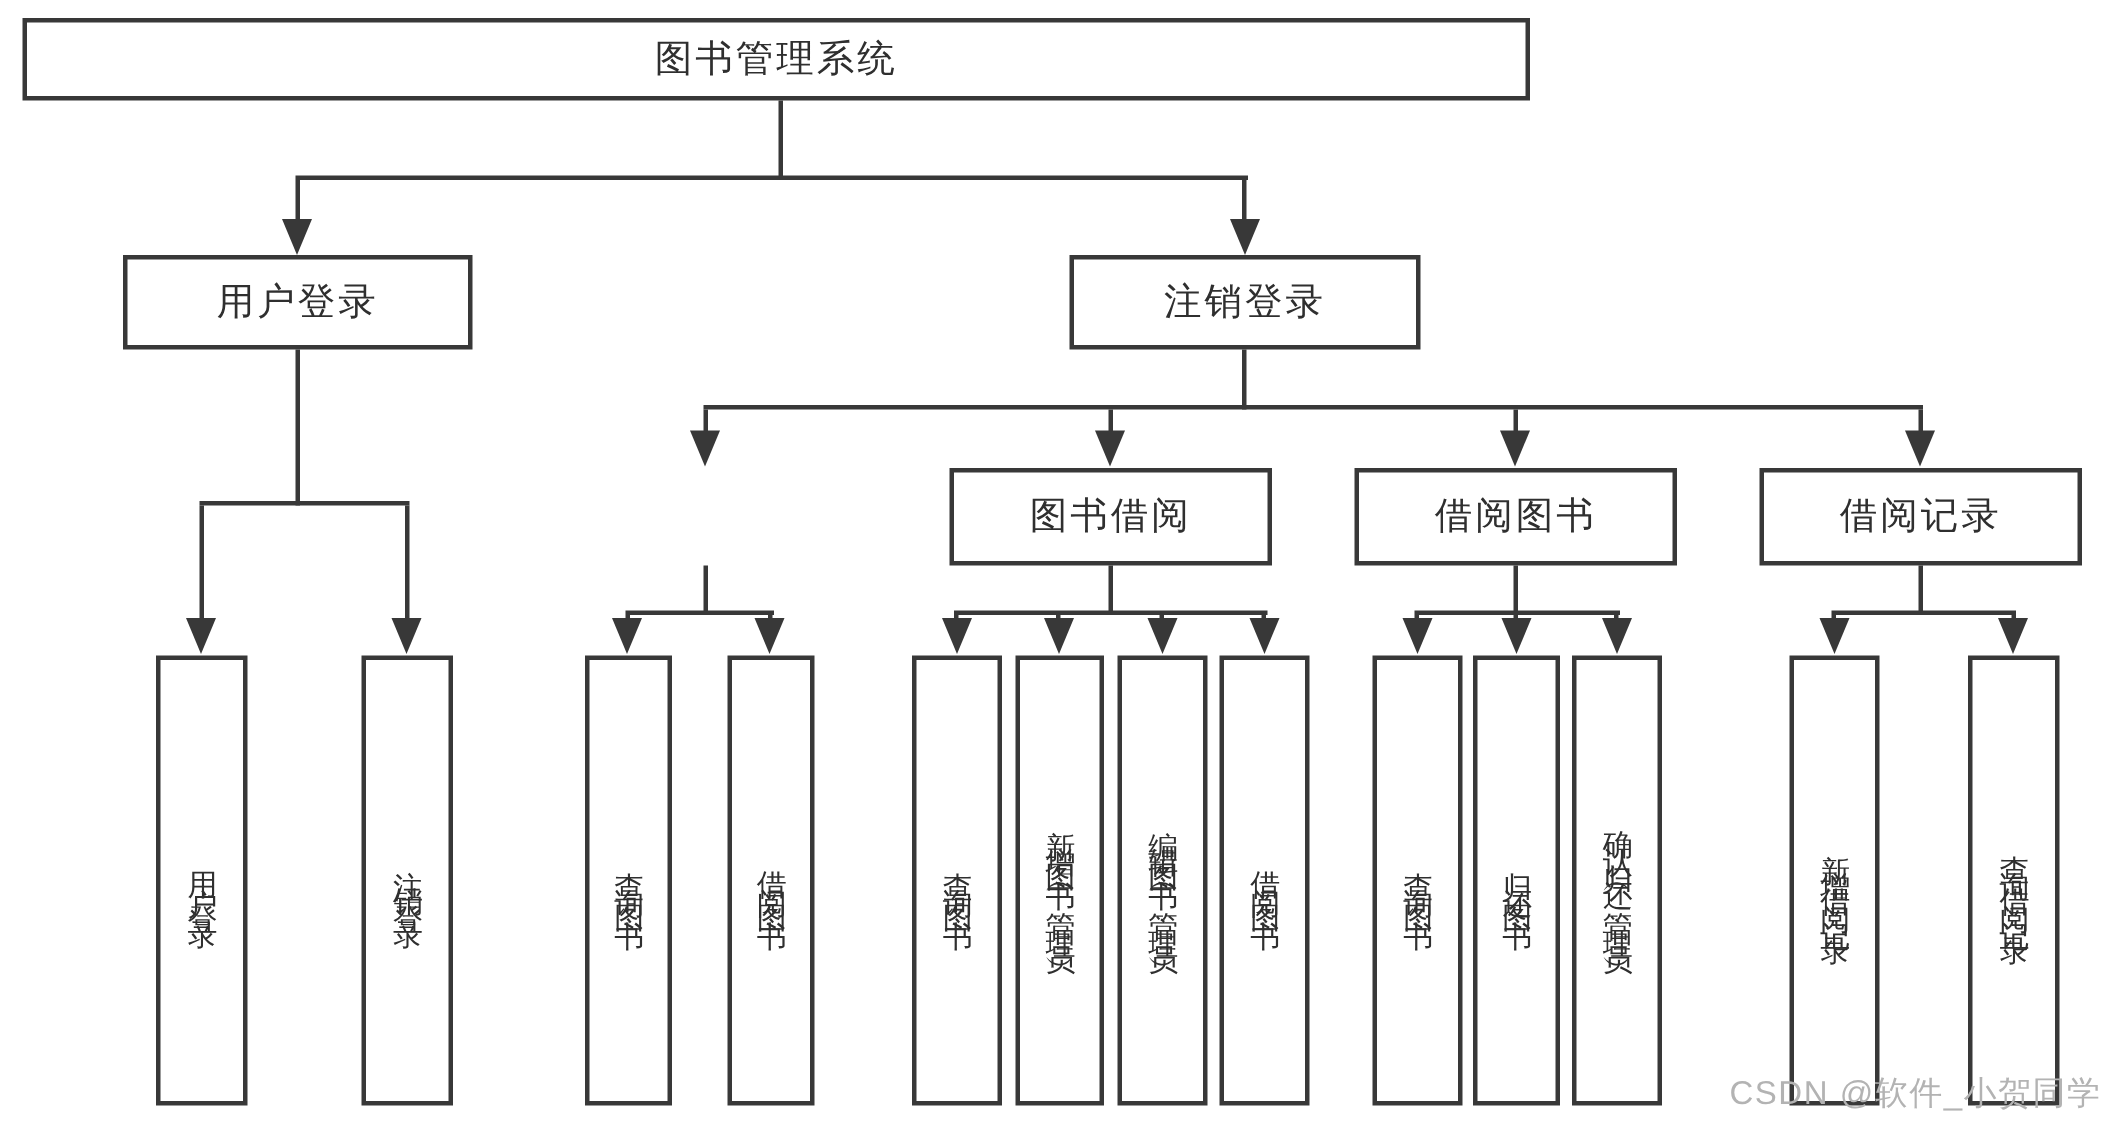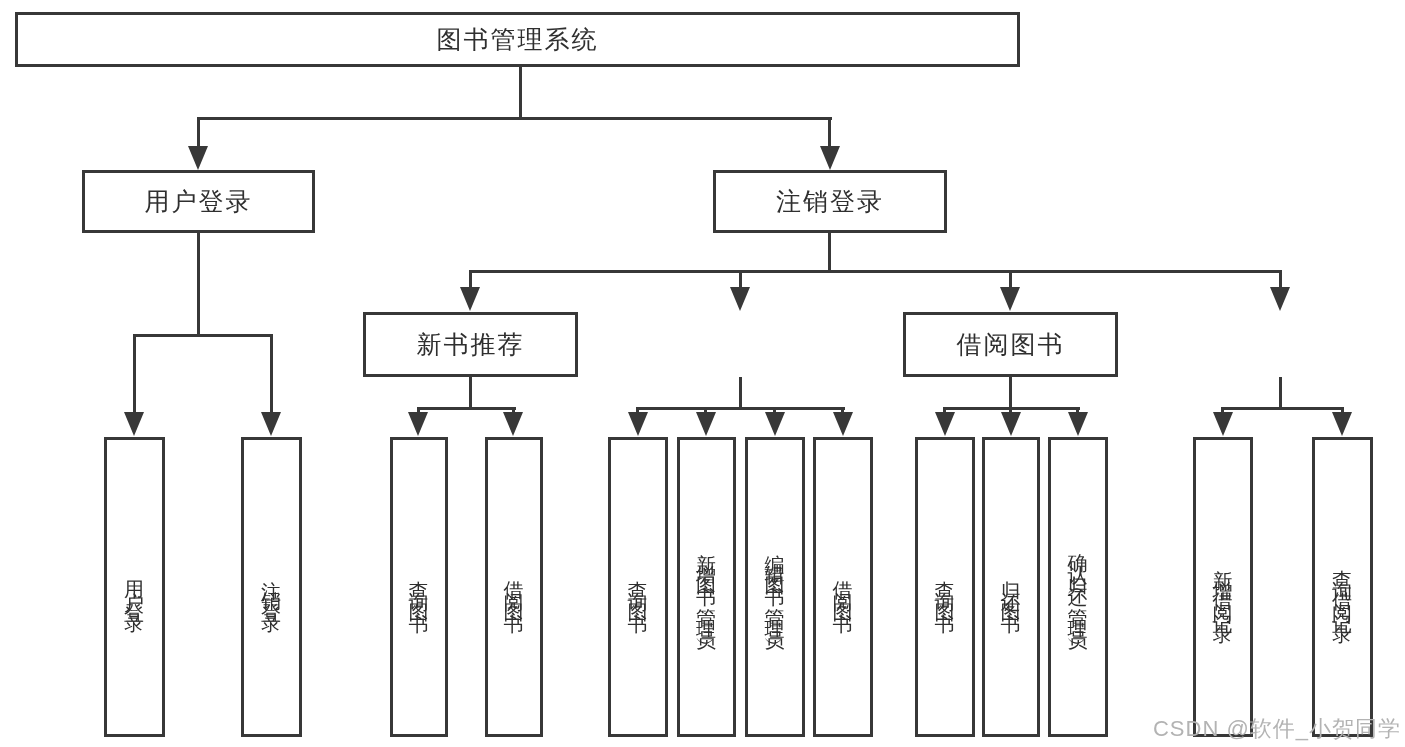--- a/index.html
+++ b/index.html
@@ -70,25 +70,28 @@
   <div class="line" style="left:469px;top:270px;width:813px;height:3px;"></div>
   <div class="line" style="left:469px;top:273px;width:3px;height:16px;"></div>
   <div class="line" style="left:739px;top:273px;width:3px;height:16px;"></div>
   <div class="line" style="left:1009px;top:273px;width:3px;height:16px;"></div>
   <div class="line" style="left:1279px;top:273px;width:3px;height:16px;"></div>
   <div class="arrow" style="left:460px;top:287px;"></div>
   <div class="arrow" style="left:730px;top:287px;"></div>
   <div class="arrow" style="left:1000px;top:287px;"></div>
   <div class="arrow" style="left:1270px;top:287px;"></div>
 
-  <div class="box" style="left:363px;top:312px;width:215px;height:65px;">
-    <span class="hlabel">新书推荐</span>
+  <div class="box" style="left:633px;top:312px;width:215px;height:65px;">
+    <span class="hlabel">图书借阅</span>
   </div>
   <div class="box" style="left:903px;top:312px;width:215px;height:65px;">
     <span class="hlabel">借阅图书</span>
+  </div>
+  <div class="box" style="left:1173px;top:312px;width:215px;height:65px;">
+    <span class="hlabel">借阅记录</span>
   </div>
 
   <div class="line" style="left:469px;top:377px;width:3px;height:33px;"></div>
   <div class="line" style="left:417px;top:407px;width:99px;height:3px;"></div>
   <div class="line" style="left:417px;top:410px;width:3px;height:7px;"></div>
   <div class="line" style="left:512px;top:410px;width:3px;height:7px;"></div>
   <div class="arrow" style="left:408px;top:412px;"></div>
   <div class="arrow" style="left:503px;top:412px;"></div>
 
   <div class="line" style="left:739px;top:377px;width:3px;height:33px;"></div>

